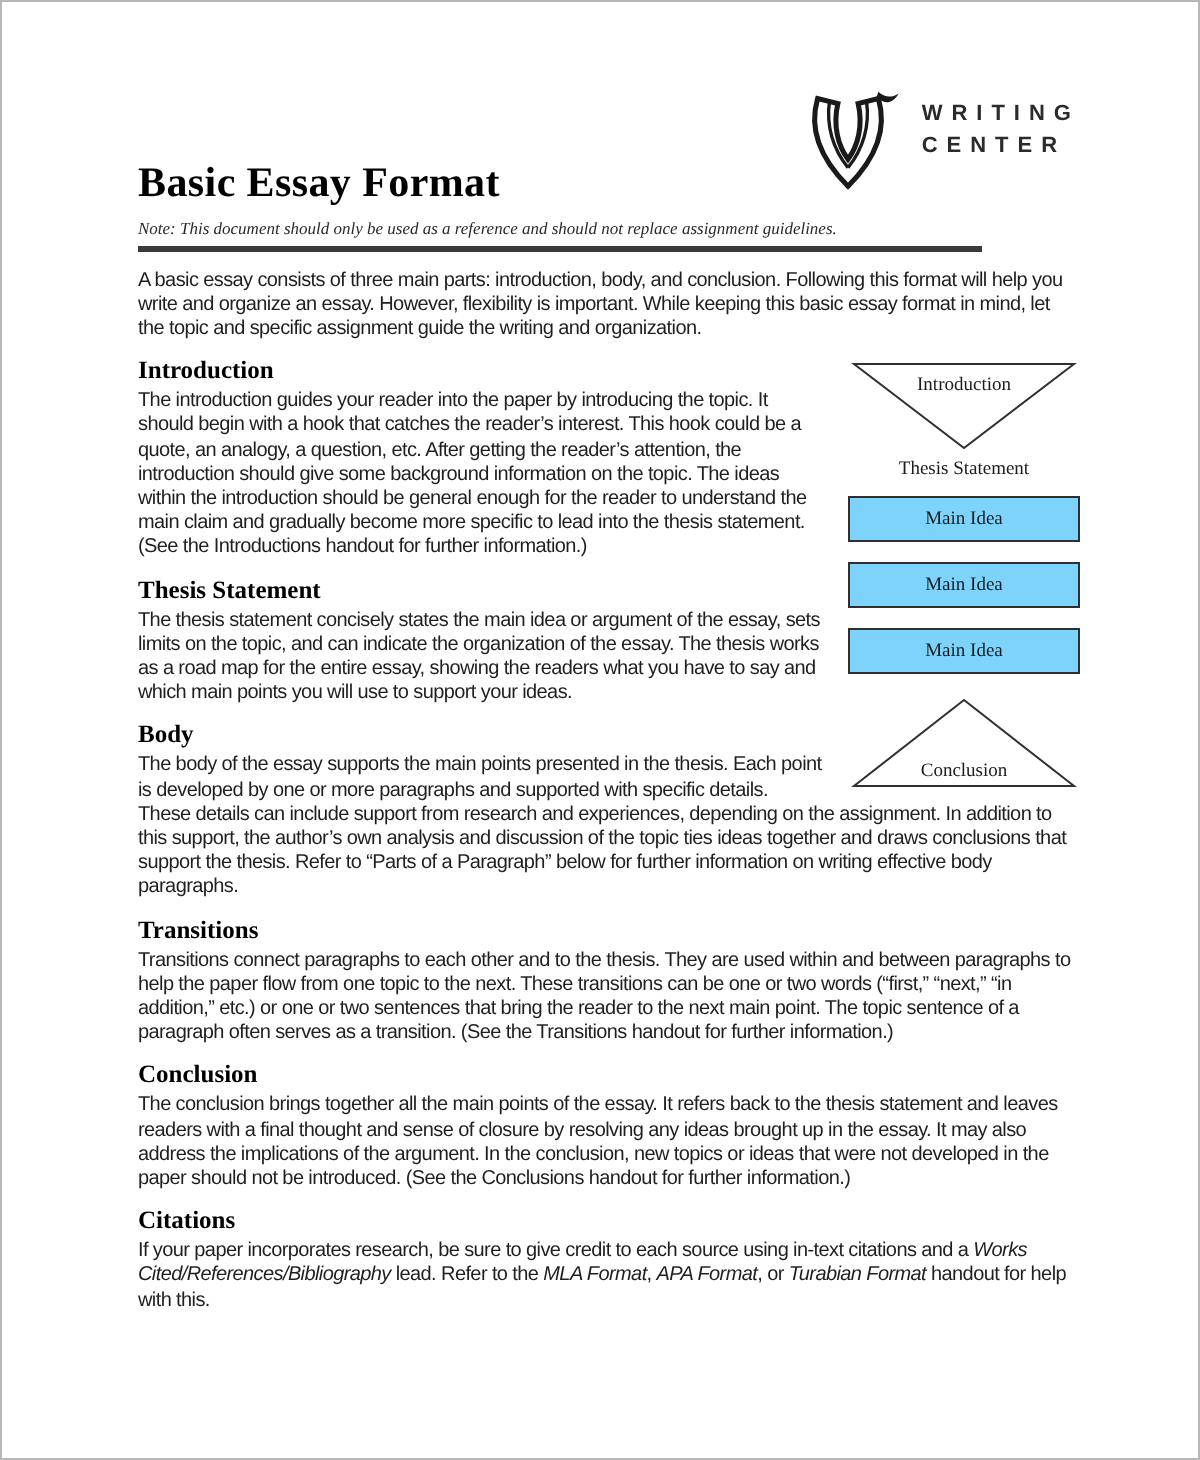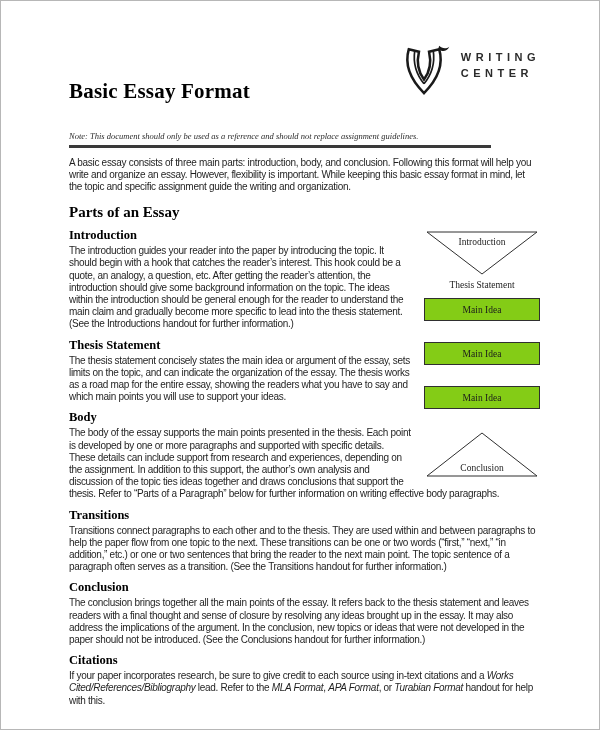--- a/index.html
+++ b/index.html
@@ -16,21 +16,21 @@
   
   .header { position: relative; padding-top: 48px; min-height: 70px; }
   .page-title {
     font-family: "Liberation Serif", serif;
     font-weight: bold; font-size: 21px; color: #000;
     letter-spacing: 0.2px; margin-top: 30px;
   }
   .note-text {
     font-family: "Liberation Serif", serif;
     font-style: italic; font-size: 8.5px; color: #2a2a2a;
-    margin-top: 27px;
+    margin-top: 5px;
   }
   .logo { position: absolute; right: 0; top: 42px; display: flex; }
   .logo-mark { width: 54px; height: 58px; margin-right: 10px; }
   .logo-wordmark {
     font-family: "Liberation Sans", sans-serif;
     font-weight: bold; font-size: 11px; color: #2b2b2b;
     letter-spacing: 4.5px; line-height: 16px; padding-top: 6px;
   }
   .divider-rule { height: 2.5px; background: #3a3a3a; width: 422px; margin-top: 4px; }
 
@@ -57,23 +57,23 @@
     font-family: "Liberation Serif", serif; color: #1c1c1c;
   }
   .diagram svg { display: block; }
   .diagram-label-text {
     font-family: "Liberation Serif", serif; font-size: 9.5px; fill: #1c1c1c;
   }
   .thesis-label {
     text-align: center; font-size: 9.5px; margin: 4px 0 8px 0;
   }
   .main-idea-box {
-    border: 1px solid #2f2f2f; height: 23px; margin-bottom: 21px;
+    border: 1px solid #2f2f2f; height: 23px; margin-bottom: 10px;
     display: flex; align-items: center; justify-content: center;
-    font-size: 9.5px; background: #84cc16;
+    font-size: 9.5px; background: #7dd3fc;
   }
 </style>
 </head>
 <body>
 
 <div class="page-inner">
 
   <div class="header">
     <div>
       <div class="page-title">Basic Essay Format</div>
@@ -90,21 +90,20 @@
         <div>WRITING</div>
         <div>CENTER</div>
       </div>
     </div>
   </div>
 
   <div class="divider-rule"></div>
 
   <p class="paragraph intro-paragraph">A basic essay consists of three main parts: introduction, body, and conclusion. Following this format will help you write and organize an essay. However, flexibility is important. While keeping this basic essay format in mind, let the topic and specific assignment guide the writing and organization.</p>
 
-  <div class="h2">Parts of an Essay</div>
 
   <div class="flow">
 
     <div class="diagram">
       <svg width="116" height="46" viewBox="0 0 116 46">
         <polygon points="3,2 113,2 58,44" fill="#ffffff" stroke="#2f2f2f" stroke-width="1"></polygon>
         <text class="diagram-label-text" x="58" y="15" text-anchor="middle">Introduction</text>
       </svg>
       <div class="thesis-label">Thesis Statement</div>
       <div class="main-idea-box">Main Idea</div>

